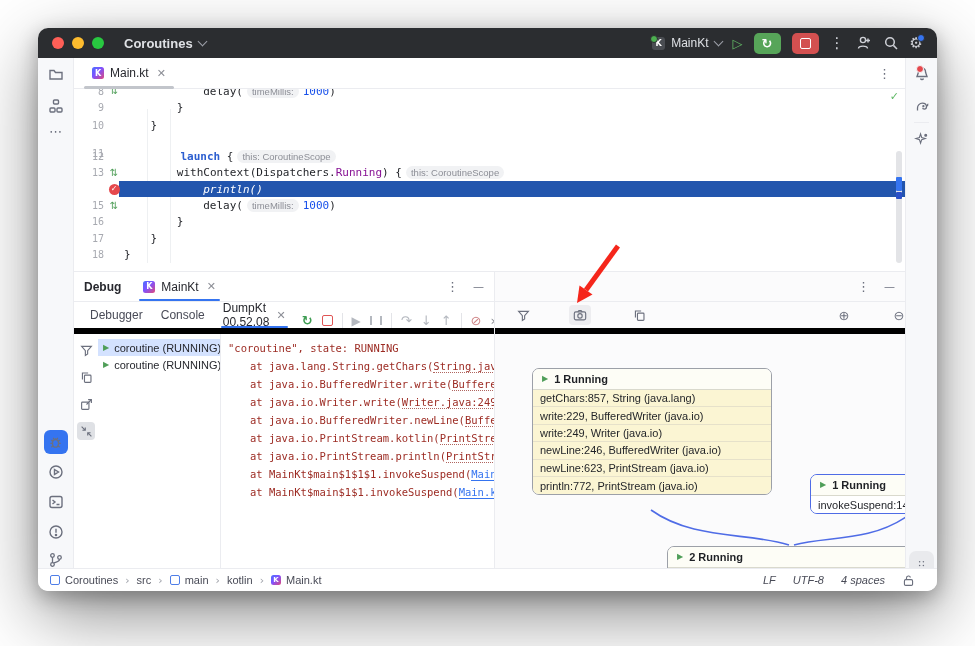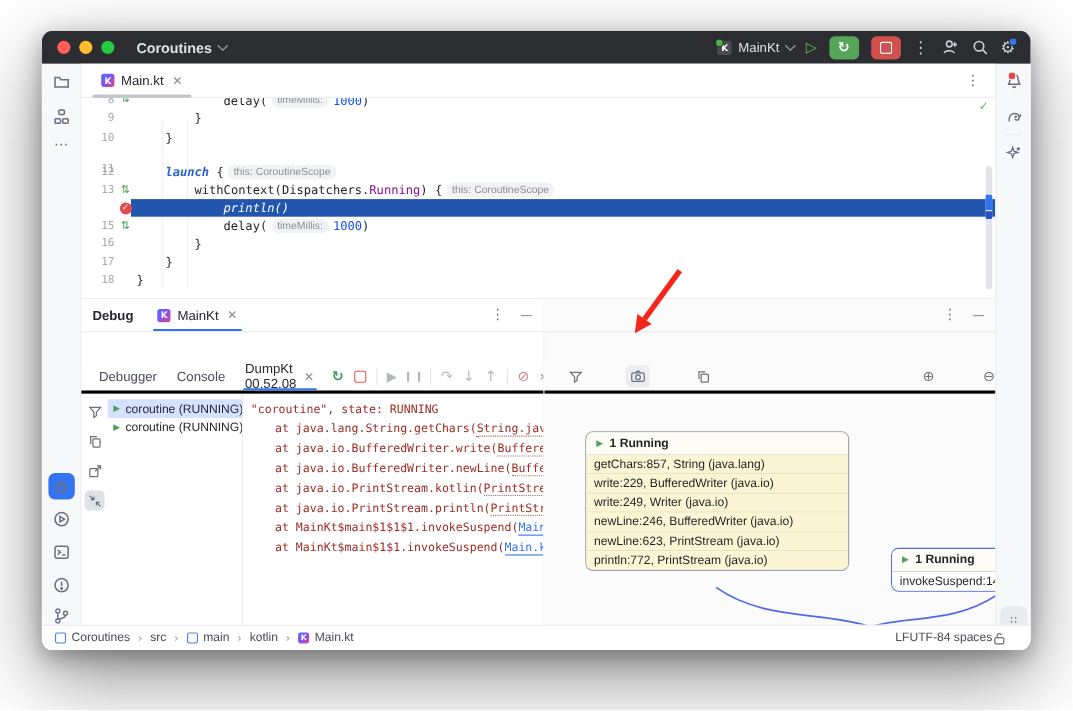--- a/index.html
+++ b/index.html
@@ -70,39 +70,39 @@
   .eline{position:absolute;left:0;right:0;height:16.35px;display:flex;align-items:center;}
   .rowbg{position:absolute;left:45px;right:0;top:0;bottom:0;background:#2255ad;}
   .lnum{position:absolute;left:0;width:30px;text-align:right;color:#a7a9b0;font-size:10px;}
   .gut{position:absolute;left:32px;width:16px;display:flex;justify-content:center;align-items:center;}
   .suspend-ico{color:#4f9e58;font-size:10px;line-height:1;}
   .bp{width:11px;height:11px;border-radius:50%;background:#e5484d;color:#fff;font-size:8px;
       display:flex;align-items:center;justify-content:center;line-height:1;}
   .lcode{position:relative;margin-left:50px;white-space:pre;z-index:1;display:flex;align-items:center;}
   .tok-p{color:#1f2126;}
   .tok-num{color:#1750eb;}
-  .tok-fn{color:#2d5fd0;font-style:italic;font-weight:700;}
+  .tok-fn{color:#2d5fd0;font-weight:700;margin-left:30px;}
   .tok-field{color:#871094;}
   .tok-cur{color:#fff;font-style:italic;}
   .tok-chip{background:#f1f2f4;color:#8c8e96;border-radius:7px;padding:0 5px;margin:0 4px;
             font-family:"Liberation Sans",sans-serif;font-size:9.5px;line-height:13px;}
   .iguide{position:absolute;width:1px;background:#eef0f2;top:20px;bottom:8px;}
   .echeck{position:absolute;right:6px;top:1px;color:#5fb865;font-size:11px;z-index:2;}
   .scrollthumb{position:absolute;right:3px;top:62px;width:6px;height:112px;background:#e3e4e7;border-radius:3px;}
   .smark1{position:absolute;right:3px;top:88px;width:6px;height:14px;background:#3574f0;border-radius:1px;z-index:2;}
   .smark2{position:absolute;right:3px;top:103px;width:6px;height:7px;background:#2a50c8;border-radius:1px;z-index:2;}
 
   
   .debug{flex:1;min-height:0;border-top:1px solid #ebecf0;display:flex;}
   .dleft{width:420px;flex:none;border-right:1px solid #ebecf0;display:flex;flex-direction:column;min-width:0;}
   .dright{flex:1;min-width:0;display:flex;flex-direction:column;background:#fbfbfc;}
   .prow1{height:29px;flex:none;border-bottom:1px solid #ebecf0;display:flex;align-items:center;
          position:relative;background:#fff;}
-  .prow2{height:26px;flex:none;border-bottom:3px solid #000000;display:flex;align-items:center;
-         position:relative;background:#fff;overflow:hidden;margin-top:27px;}
+  .prow2{height:26px;flex:none;border-bottom:6px solid #000000;display:flex;align-items:flex-end;
+         position:relative;background:#fff;overflow:hidden;}
   .pbody{flex:1;min-height:0;position:relative;overflow:hidden;background:#fff;}
   .dright .prow1,.dright .prow2,.dright .pbody{background:#fbfbfc;}
 
   .dtitle{font-size:12px;font-weight:700;color:#27282e;margin-left:10px;}
   .dtab{display:flex;align-items:center;gap:6px;font-size:12px;color:#27282e;height:100%;
         margin-left:18px;position:relative;padding:0 4px;}
   .dtab .bl{position:absolute;bottom:0;left:0;right:0;height:2.5px;background:#3574f0;border-radius:2px;}
   .row-right{position:absolute;right:10px;display:flex;align-items:center;gap:14px;color:#6c707e;font-size:13px;}
 
   .ctab{font-size:12px;color:#494b57;margin-left:14px;height:100%;display:flex;align-items:center;
@@ -160,21 +160,21 @@
   .node-row:last-child{border-bottom:none;}
 
   
   .statusbar{position:absolute;left:0;right:0;bottom:0;height:23px;border-top:1px solid #ebecf0;
              background:#fff;display:flex;align-items:center;padding:0 12px;box-sizing:border-box;
              font-size:11px;color:#494b57;}
   .crumbs{display:flex;align-items:center;gap:7px;}
   .crumb{display:flex;align-items:center;gap:5px;}
   .crumb-sep{color:#9da0a8;font-size:11px;}
   .foldico{width:8px;height:8px;border:1.4px solid #4f7ee8;border-radius:2px;}
-  .sb-right{margin-left:auto;display:flex;padding-right:10px;color:#494b57;}
+  .sb-right{margin-left:auto;display:flex;gap:17px;padding-right:10px;color:#494b57;font-style:italic;}
 
   
   .anno{position:absolute;inset:0;z-index:60;pointer-events:none;}
 </style>
 </head>
 <body>
 
 <div class="stage">
   <div class="win">
 
@@ -433,20 +433,21 @@
                   <div class="coro">
                     <span class="ctri glyph">▶</span>
                     <span>coroutine (RUNNING)</span>
                   </div>
                 </div>
               <div class="listdiv"></div>
               <div class="stack" id="stack-pane">
                   <div class="stack-h">"coroutine", state: RUNNING</div>
                   <div class="stack-f"><span>at java.lang.String.getChars(</span><a class="slink lib">String.java:</a></div>
                   <div class="stack-f"><span>at java.io.BufferedWriter.write(</span><a class="slink lib">BufferedW</a></div>
+                  <div class="stack-f"><span>at java.io.Writer.write(</span><a class="slink lib">Writer.java:249</a></div>
                   <div class="stack-f"><span>at java.io.BufferedWriter.newLine(</span><a class="slink lib">Buffere</a></div>
                   <div class="stack-f"><span>at java.io.PrintStream.kotlin(</span><a class="slink lib">PrintStrea</a></div>
                   <div class="stack-f"><span>at java.io.PrintStream.println(</span><a class="slink lib">PrintStrea</a></div>
                   <div class="stack-f"><span>at MainKt$main$1$1$1.invokeSuspend(</span><a class="slink src">Main.k</a></div>
                   <div class="stack-f"><span>at MainKt$main$1$1.invokeSuspend(</span><a class="slink src">Main.kt:</a></div>
                 </div>
             </div>
           </div>
 
           <div class="dright">

